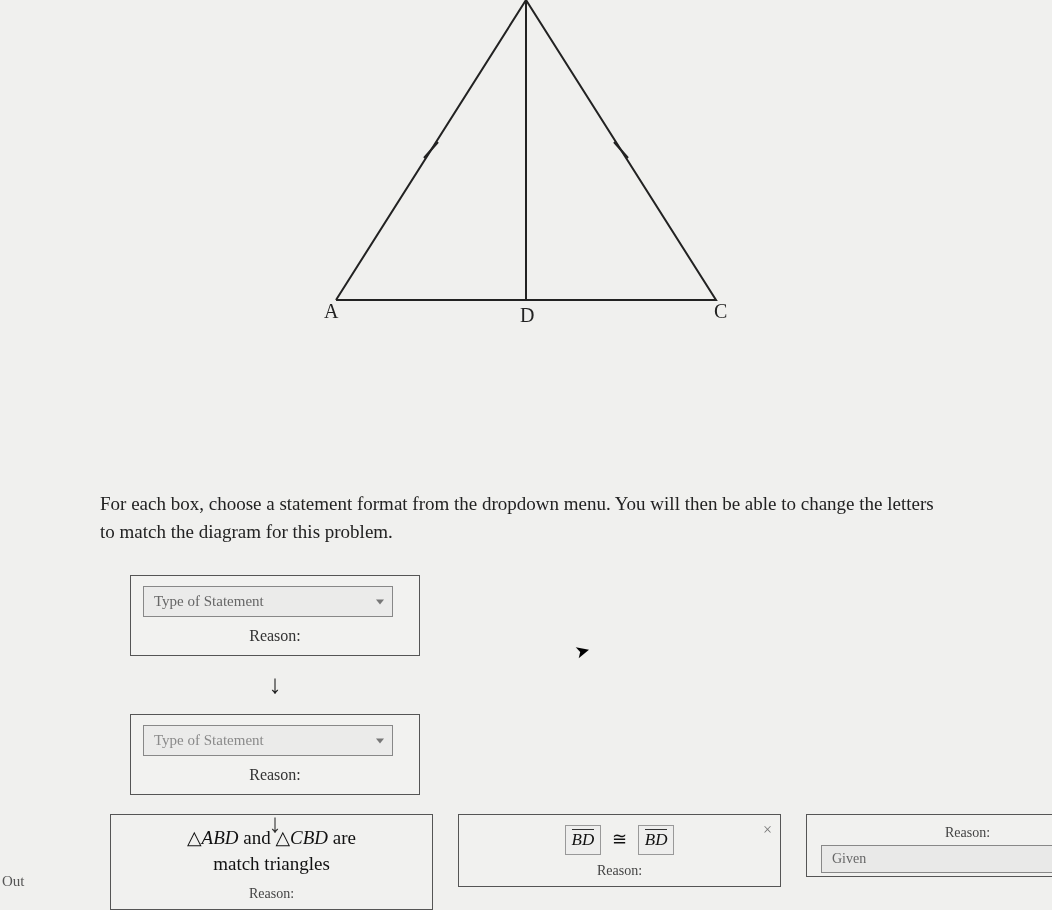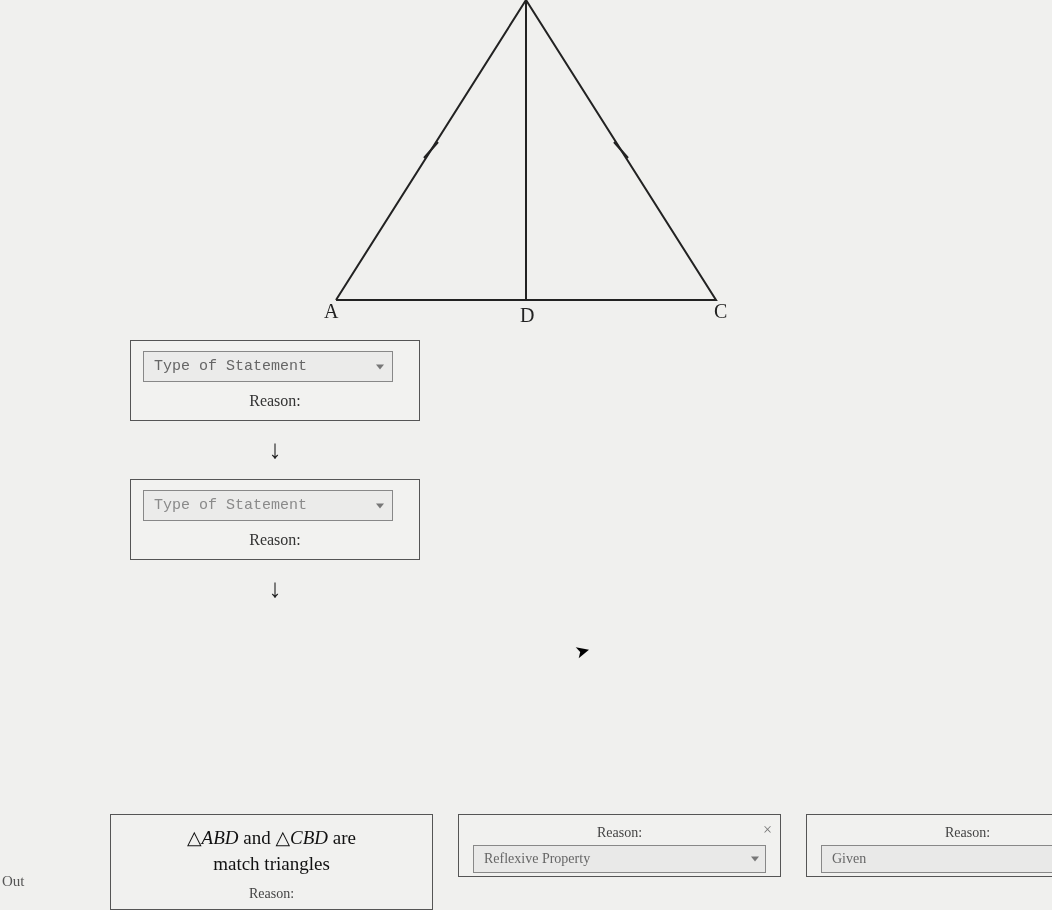--- a/index.html
+++ b/index.html
@@ -49,21 +49,20 @@
   }
   .dropdown {
     border: 1px solid #888;
     background: rgba(230,230,230,0.55);
     color: #666;
     font-size: 15px;
     padding: 6px 24px 6px 10px;
     width: 250px;
     position: relative;
     cursor: pointer;
-    font-family: Liberation Mono, monospace;
   }
   .dropdown.faded { color: #8a8a8a; }
   .chev {
     position: absolute;
     right: 8px; top: 50%;
     transform: translateY(-50%);
     width: 0; height: 0;
     border-left: 4px solid transparent;
     border-right: 4px solid transparent;
     border-top: 5px solid #777;
@@ -179,20 +178,21 @@
       <line x1="250" y1="0" x2="250" y2="300" stroke="#222" stroke-width="2"></line>
 
       <line x1="148" y1="158" x2="162" y2="142" stroke="#222" stroke-width="2" transform="rotate(0 155 150)"></line>
       <line x1="338" y1="142" x2="352" y2="158" stroke="#222" stroke-width="2"></line>
     </svg>
     <div class="tri-label" style="left:48px; top:300px;">A</div>
     <div class="tri-label" style="left:244px; top:304px;">D</div>
     <div class="tri-label" style="left:438px; top:300px;">C</div>
   </div>
 
+  <p class="instruction">For each box, choose a statement format from the dropdown menu. You will then be able to change the letters to match the diagram for this problem.</p>
 
   <div class="proof-col">
 
     <div class="step-box">
       <div class="dropdown">
         <span>Type of Statement</span>
         <span class="chev"></span>
       </div>
       <div class="reason-label">Reason:</div>
     </div>
@@ -215,25 +215,26 @@
     <div class="wide-box" style="position:relative;">
       <div class="stmt">
         <span>△</span><span class="math">ABD</span><span> and △</span><span class="math">CBD</span><span> are</span><br>
         <span>match triangles</span>
       </div>
       <div class="reason-small">Reason:</div>
     </div>
 
     <div class="wide-box" style="position:relative;">
       <span class="close-x">×</span>
+      <div class="stmt">
+        <span class="seg-box">BD</span>
+        <span class="cong">≅</span>
+        <span class="seg-box">BD</span>
+      </div>
       <div class="reason-small">Reason:</div>
-      <div class="mini-dd">
-        <span>Reflexive Property</span>
-        <span class="chev"></span>
-      </div>
     </div>
 
     <div class="wide-box" style="position:relative;">
       <span class="close-x">×</span>
       <div class="reason-small">Reason:</div>
       <div class="mini-dd">
         <span>Given</span>
         <span class="chev"></span>
       </div>
     </div>

